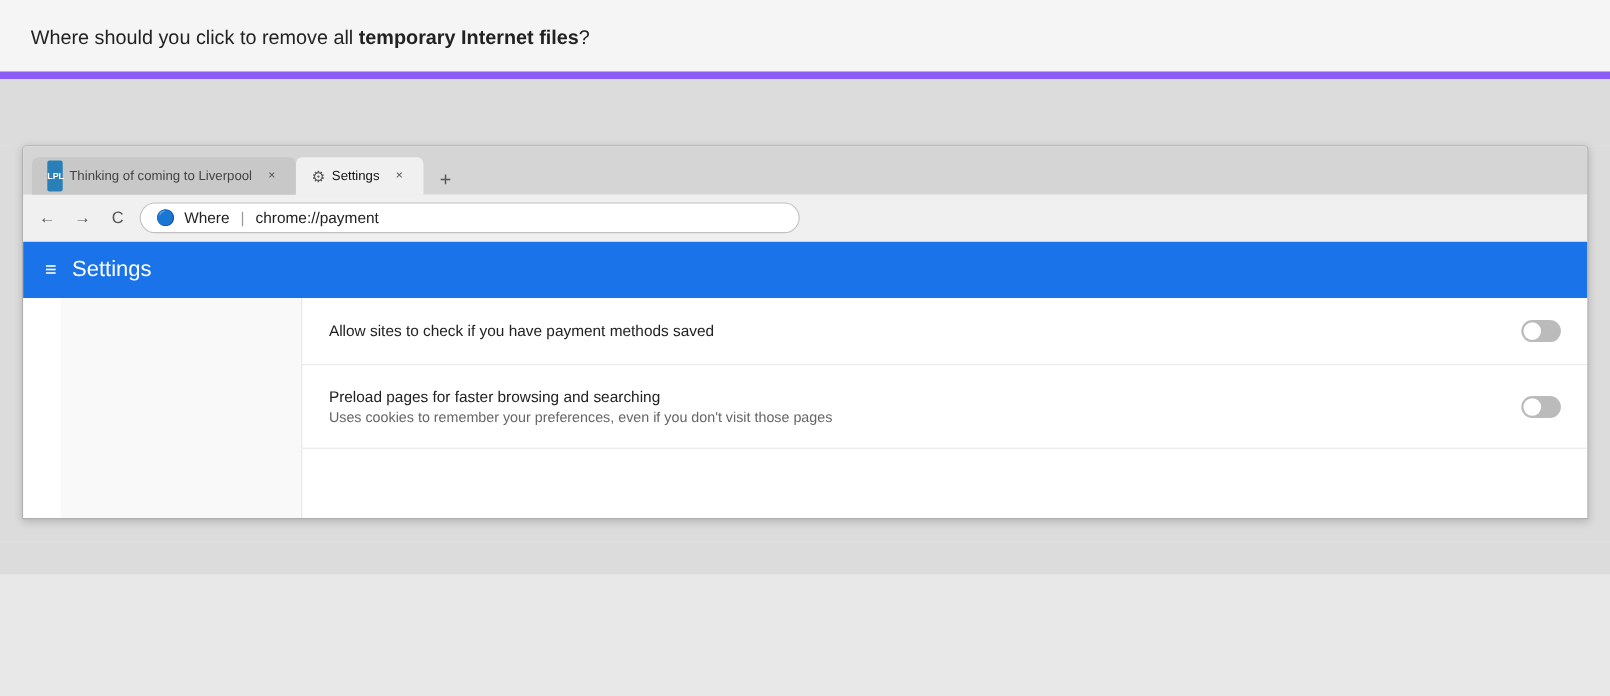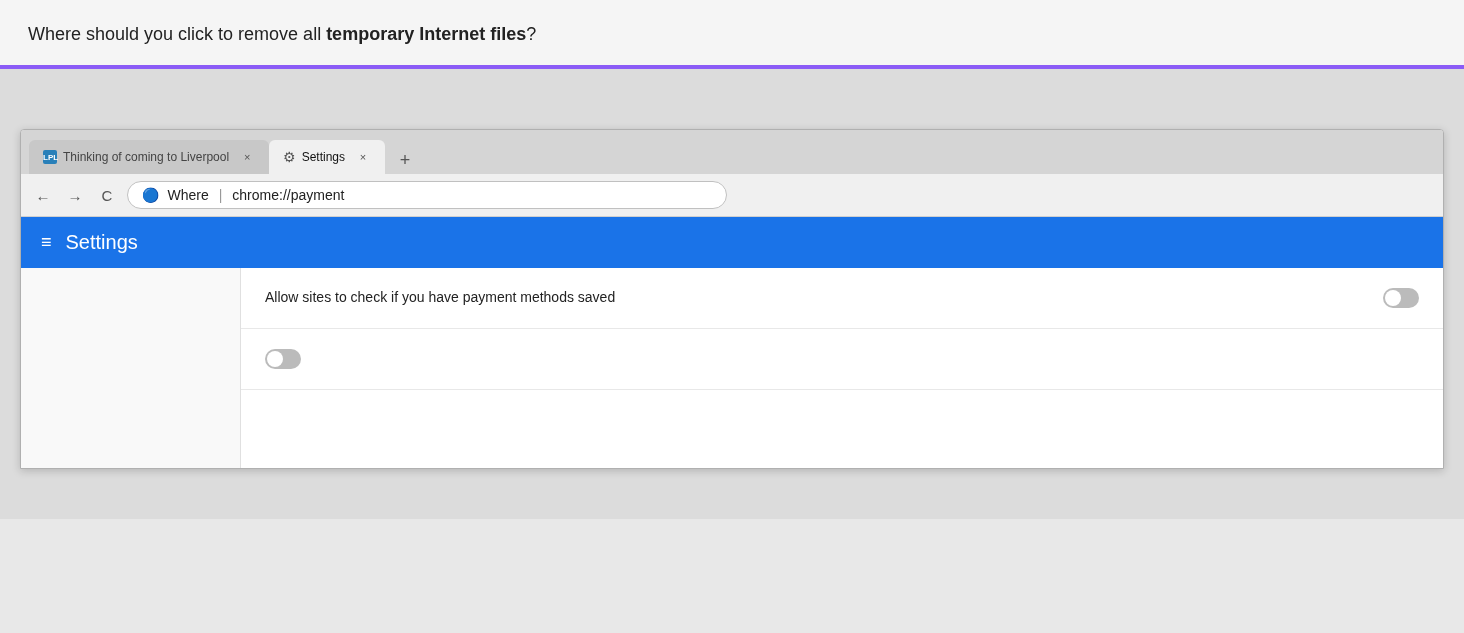--- a/index.html
+++ b/index.html
@@ -7,21 +7,21 @@
       font-family: Arial, sans-serif;
       background: #e8e8e8;
       width: 1464px;
       min-height: 633px;
     }
 
     
     .question-area {
       background: #f5f5f5;
       padding: 22px 28px 18px 28px;
-      border-bottom: 4px solid #8b5cf6;
+      border-bottom: 7px solid #8b5cf6;
     }
     .question-text {
       font-size: 18px;
       color: #222;
       line-height: 1.4;
     }
     .question-text strong {
       font-weight: 700;
     }
 
@@ -73,21 +73,21 @@
       color: #111;
     }
 
     .tab.inactive {
       background: #c8c8c8;
       color: #444;
     }
 
     .tab-favicon {
       width: 14px;
-      height: 14px;
+      height: 28px;
       background: #2980b9;
       border-radius: 2px;
       display: flex;
       align-items: center;
       justify-content: flex-start;
       font-size: 8px;
       color: white;
       font-weight: bold;
       flex-shrink: 0;
     }
@@ -200,20 +200,21 @@
     .settings-title {
       font-size: 20px;
       font-weight: 500;
       color: white;
     }
 
     
     .content-area {
       background: white;
       display: flex;
+      padding-left: 34px;
     }
 
     .sidebar-panel {
       width: 220px;
       background: #f9f9f9;
       border-right: 1px solid #e0e0e0;
       min-height: 200px;
       flex-shrink: 0;
     }
 
@@ -334,20 +335,24 @@
       <div class="main-content">
 
         <div class="settings-item">
           <div class="settings-item-text">
             <div class="settings-item-title">Allow sites to check if you have payment methods saved</div>
           </div>
           <div class="toggle"></div>
         </div>
 
         <div class="settings-item">
+          <div class="settings-item-text">
+            <div class="settings-item-title">Preload pages for faster browsing and searching</div>
+            <div class="settings-item-subtitle">Uses cookies to remember your preferences, even if you don't visit those pages</div>
+          </div>
           <div class="toggle"></div>
         </div>
 
       </div>
     </div>
   </div>
 </div>
 
 <div class="bottom-spacer"></div>
 

